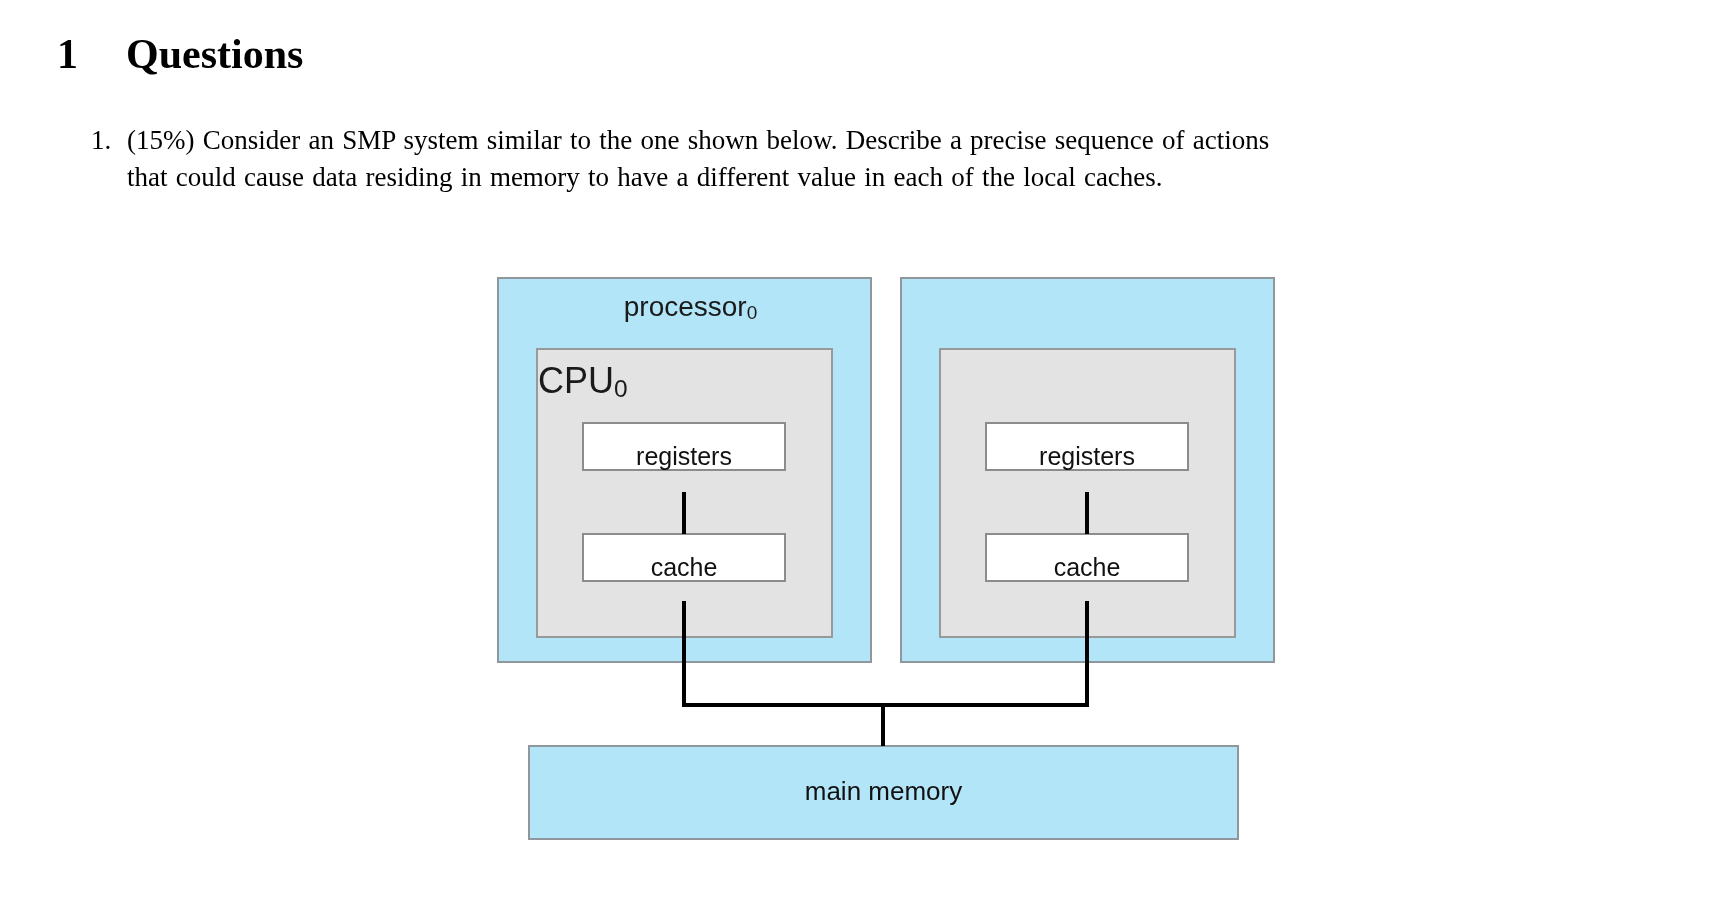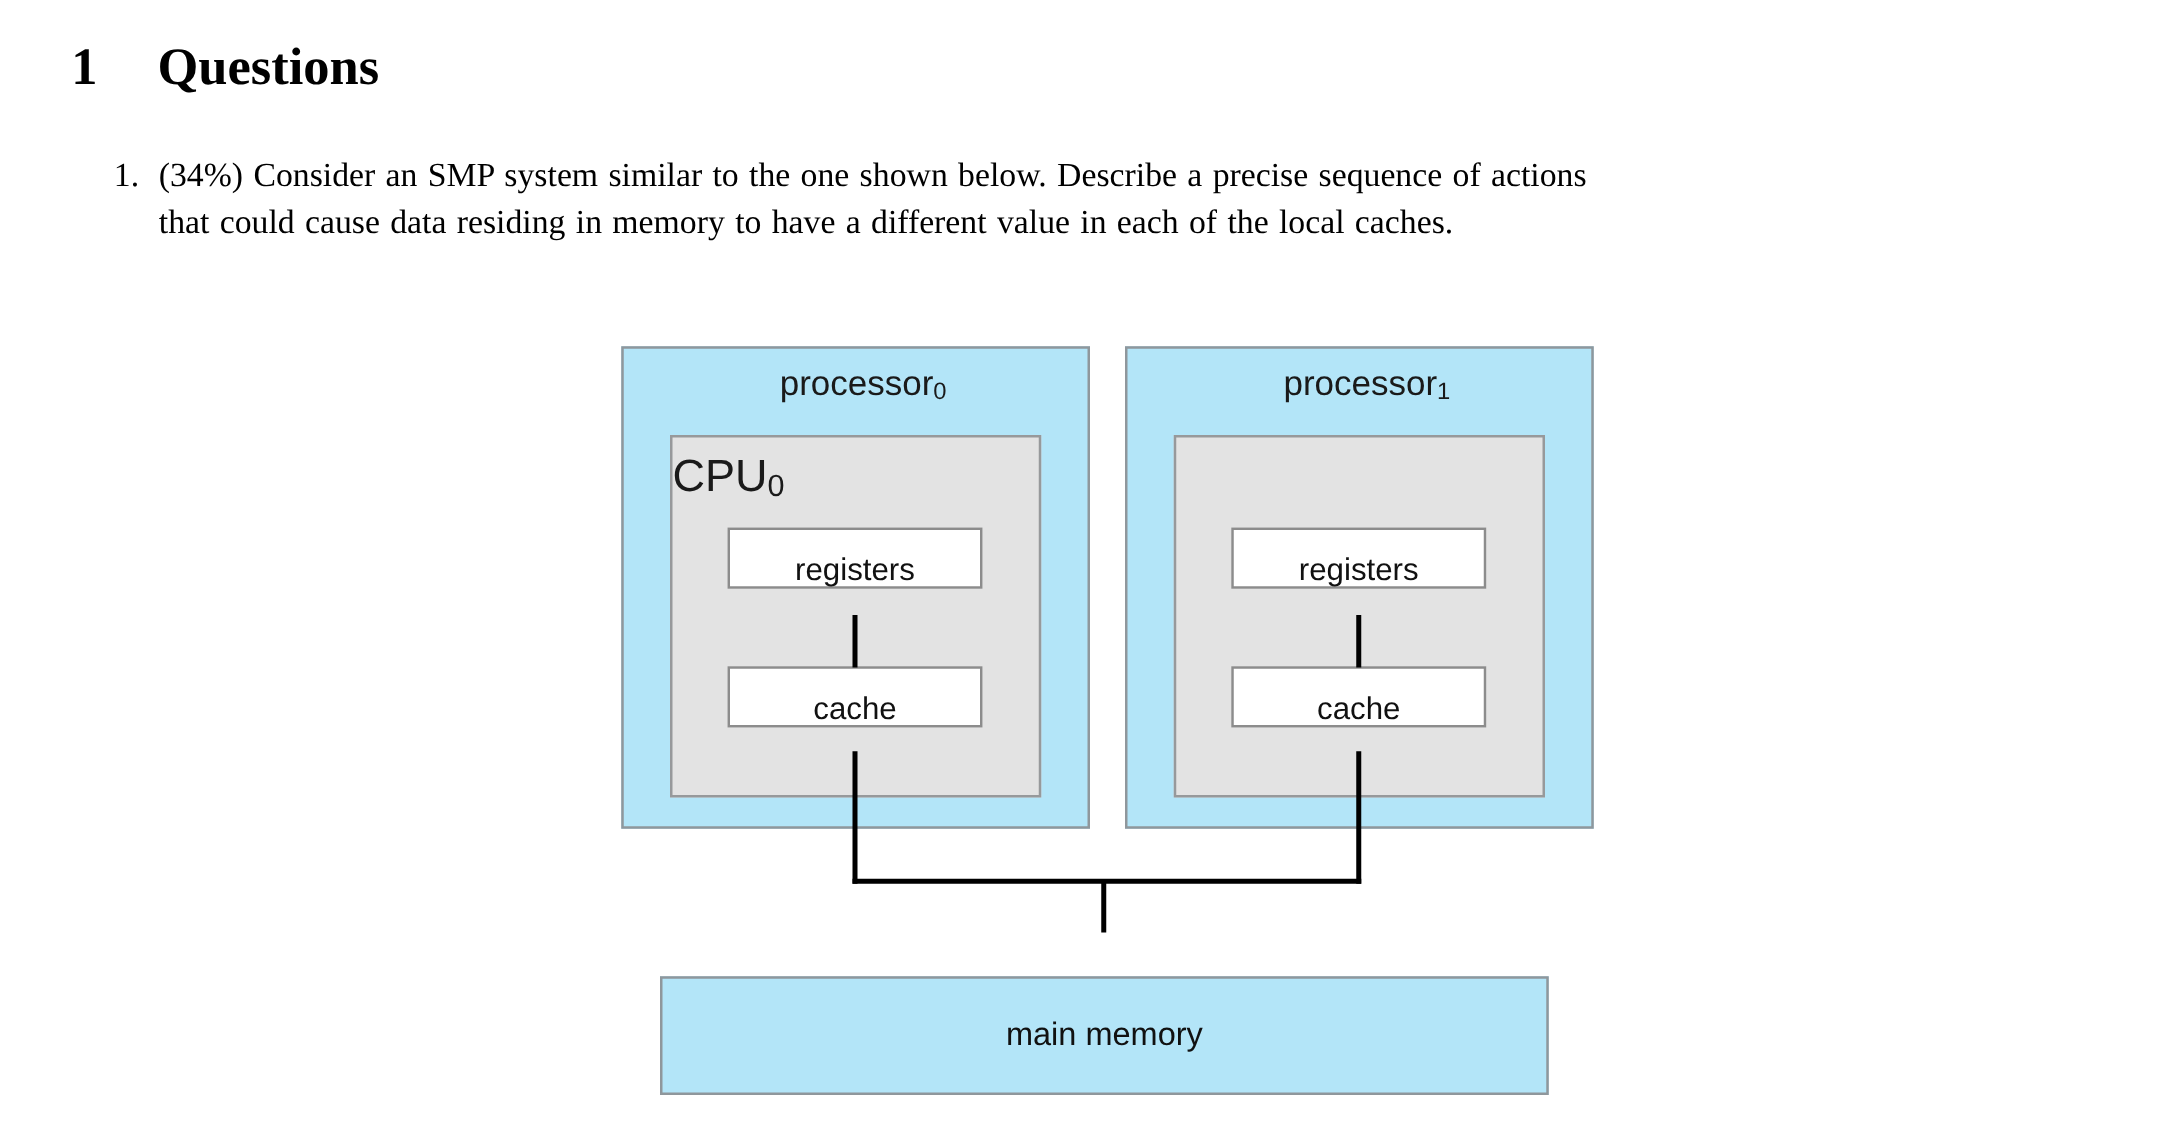--- a/index.html
+++ b/index.html
@@ -130,58 +130,54 @@
     height: 95px;
     background: var(--processor-fill, #b3e5f8);
     border: 2px solid var(--box-border, #8f979c);
     box-sizing: border-box;
     text-align: center;
     line-height: 89px;
     font-size: 26px;
     font-family: "Liberation Sans", sans-serif;
     color: #111111;
     z-index: 4;
-    margin-top: 36px;
   }
 </style>
 </head>
 <body>
 
 <div class="page">
 
   <div class="heading">
     <span class="sec-num">1</span><span class="sec-title">Questions</span>
   </div>
 
   <span class="q-marker">1.</span>
   <div class="q-text">
-    <div>(34%) Consider an SMP system similar to the one shown below. Describe a precise sequence of actions</div>
+    <div>(15%) Consider an SMP system similar to the one shown below. Describe a precise sequence of actions</div>
     <div>that could cause data residing in memory to have a different value in each of the local caches.</div>
   </div>
 
   <div class="diagram">
 
     <div class="proc proc0">
       <div class="proc-label">
         <span>processor</span><sub class="dsub">0</sub>
       </div>
       <div class="cpu">
         <div class="cpu-label">
           <span>CPU</span><sub class="dsub">0</sub>
         </div>
         <div class="wbox registers">registers</div>
         <div class="reg-cache-link"></div>
         <div class="wbox cache">cache</div>
       </div>
     </div>
 
     <div class="proc proc1">
-      <div class="proc-label">
-        <span>processor</span><sub class="dsub">1</sub>
-      </div>
       <div class="cpu">
         <div class="wbox registers">registers</div>
         <div class="reg-cache-link"></div>
         <div class="wbox cache">cache</div>
       </div>
     </div>
 
     <div class="line drop0"></div>
     <div class="line drop1"></div>
     <div class="line bus"></div>

